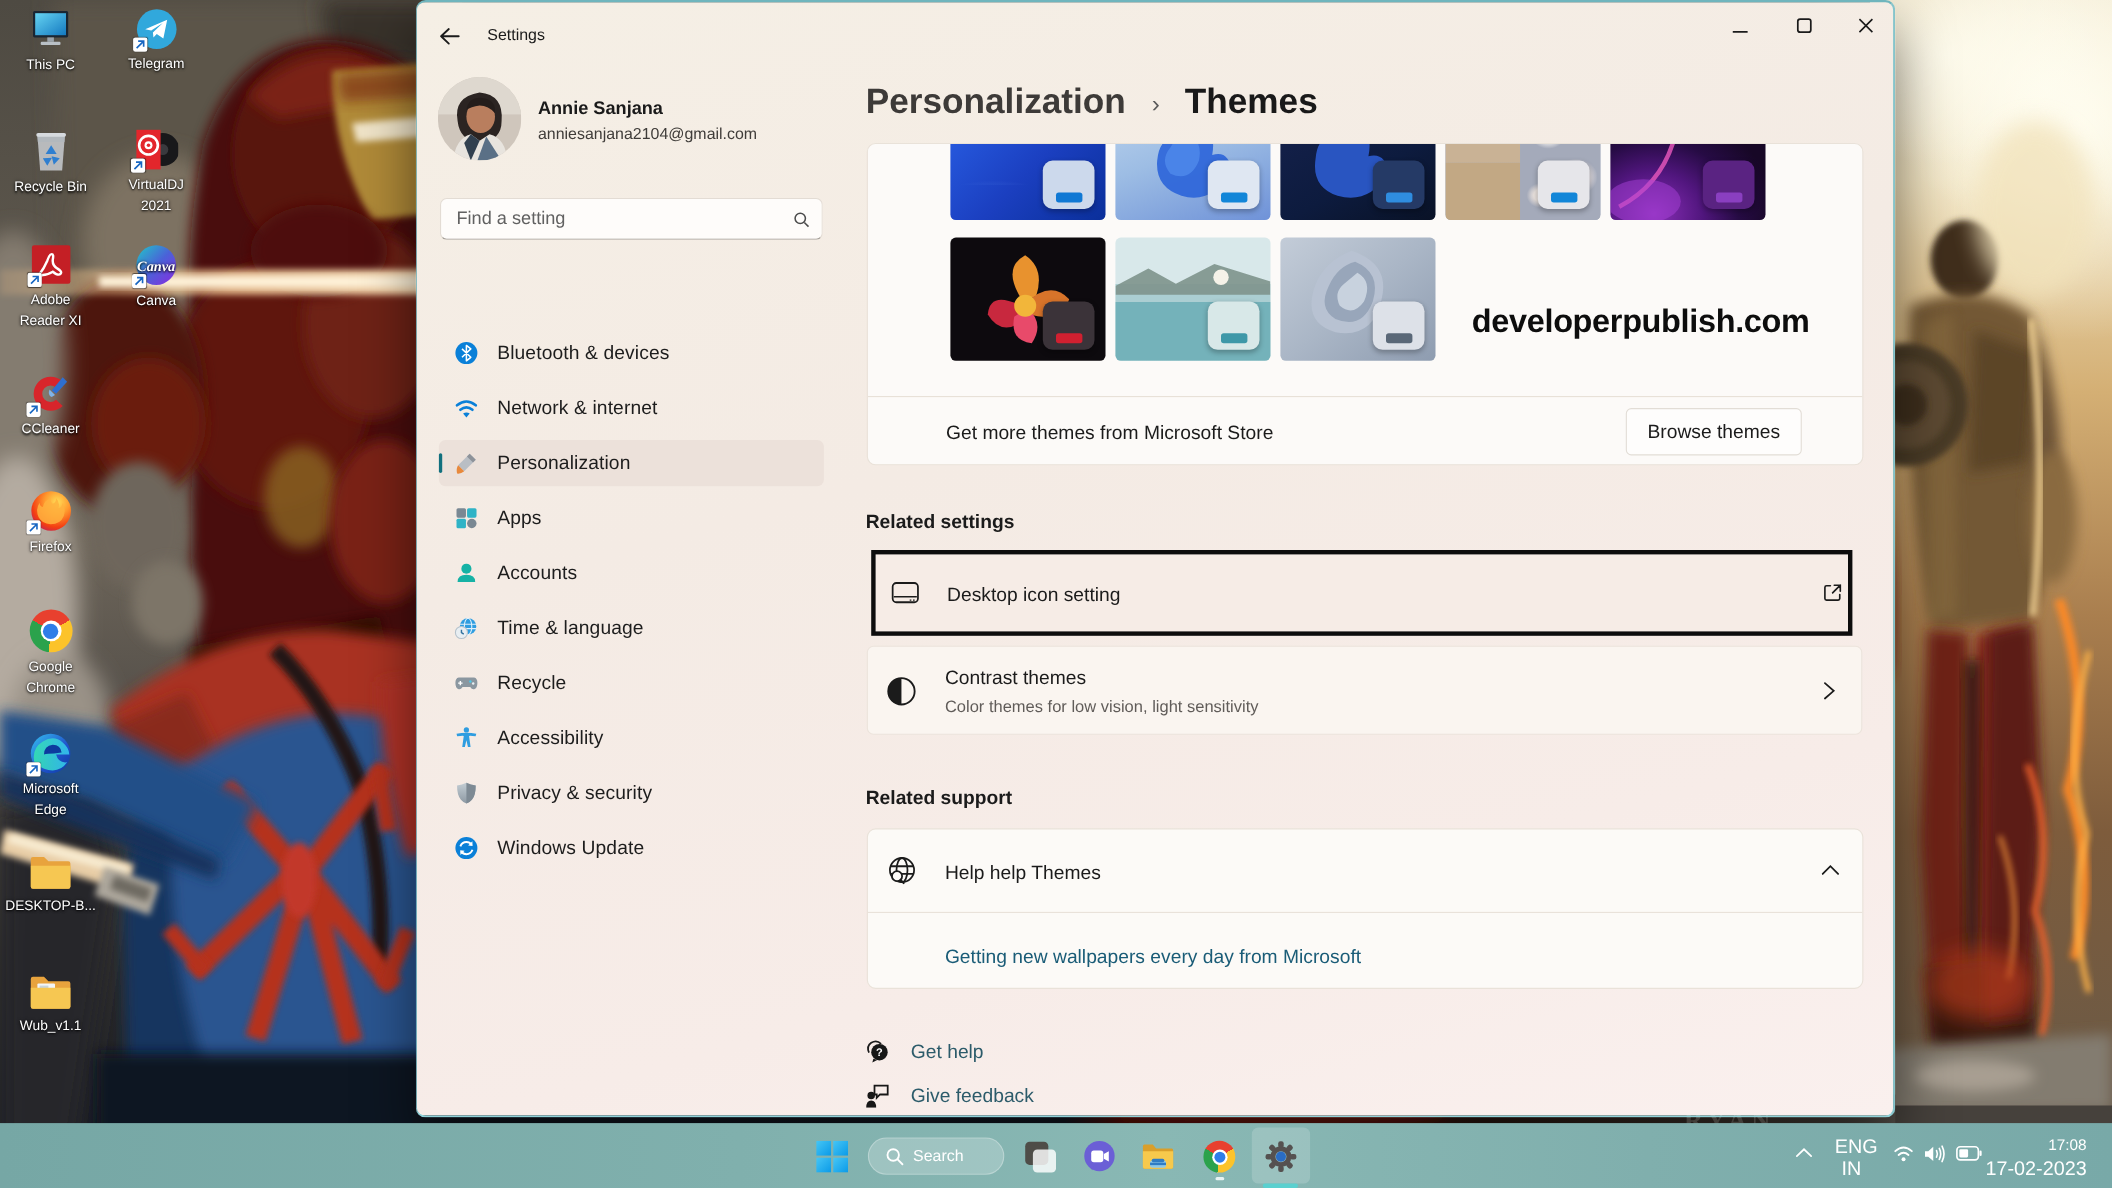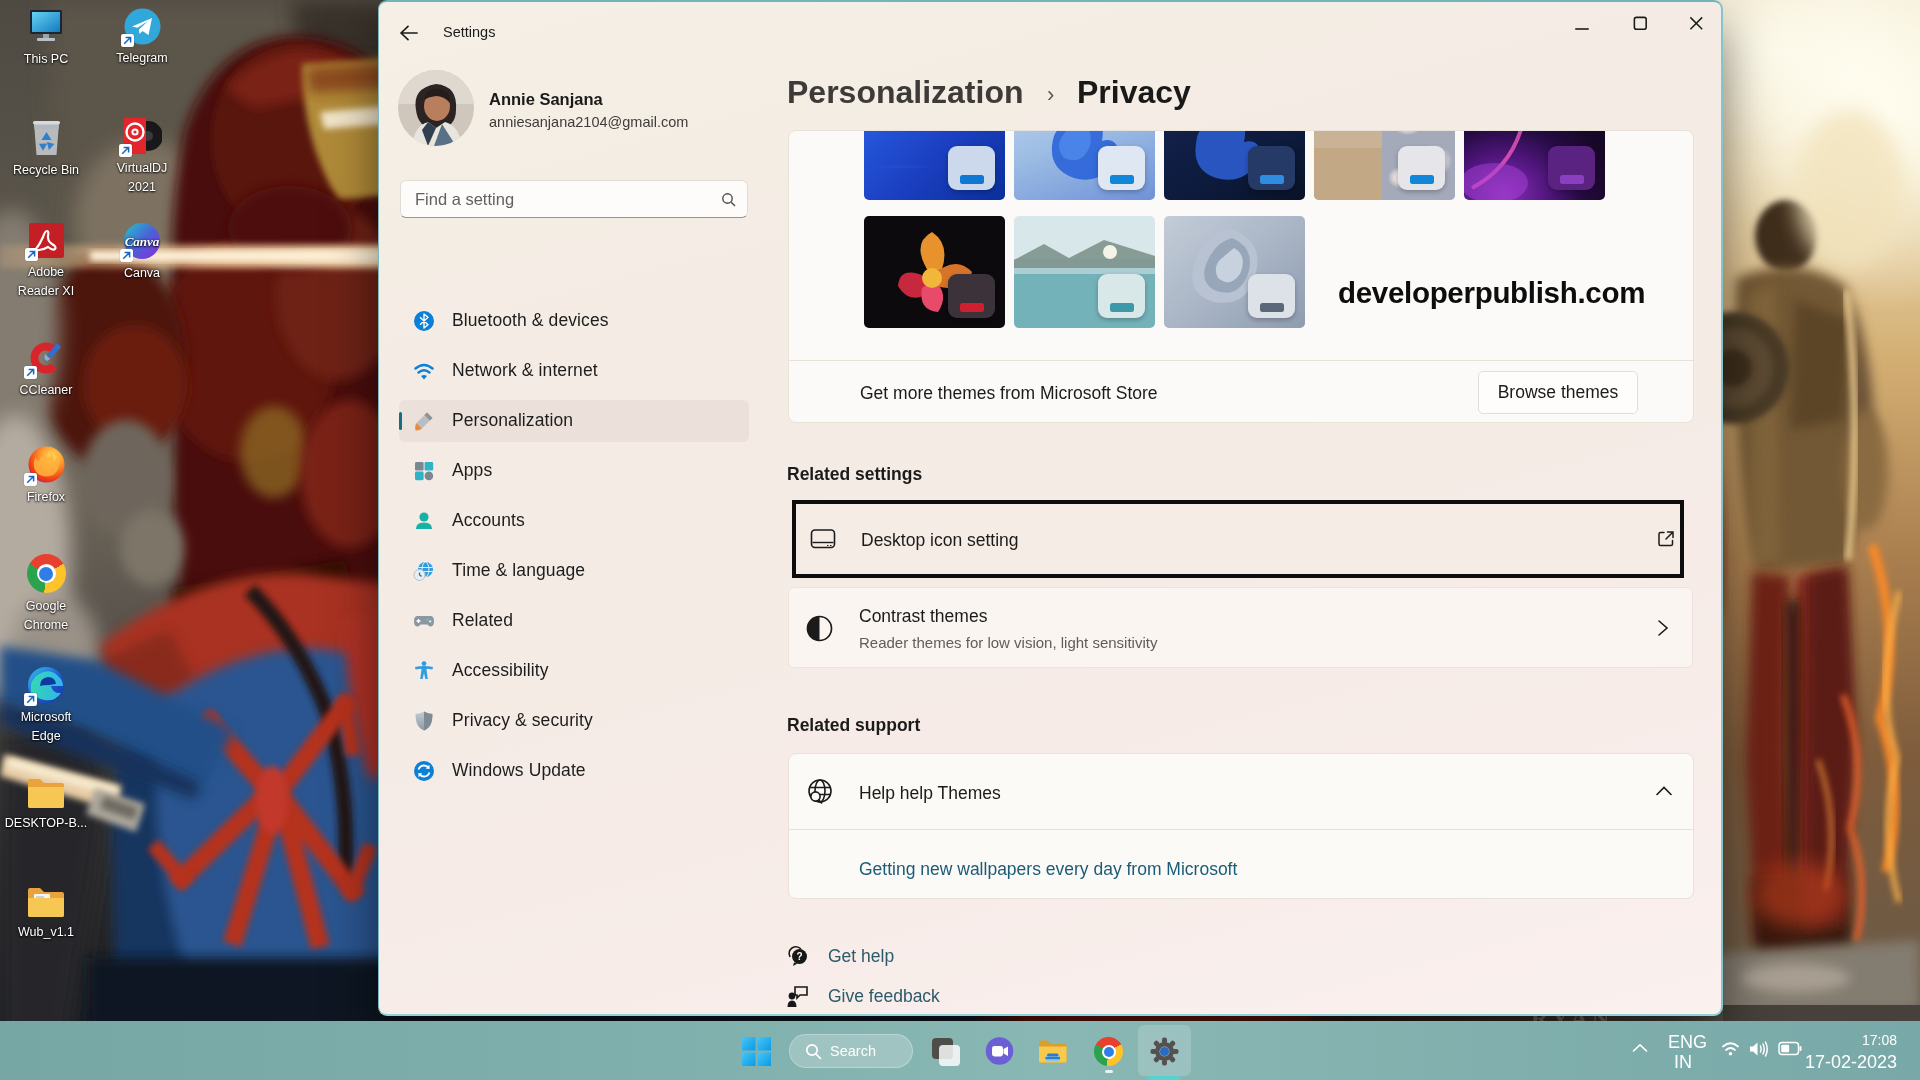--- a/index.html
+++ b/index.html
@@ -500,21 +500,21 @@
       <span class="nt">Time &amp; language</span>
       </div>
     <div class="navrow" style="top:548px;">
         <span class="ni">
       <svg width="22" height="22" viewBox="0 0 22 22">
             <path d="M4 6 L18 6 Q21 6.5 21 11 Q21 16 18 16.5 Q16 17 14.5 14.5 L7.5 14.5 Q6 17 4 16.5 Q1 16 1 11 Q1 6.5 4 6 Z" fill="#8b97a0"></path>
       <path d="M5.5 9 L5.5 13 M3.5 11 L7.5 11" stroke="#fff" stroke-width="1.3"></path>
             <circle cx="14.6" cy="9.6" r="1.1" fill="#4ec9e8"></circle>
             <circle cx="17.2" cy="11.4" r="1.1" fill="#e8f0f4"></circle>
           </svg></span>
-      <span class="nt">Related</span>
+      <span class="nt">Recycle</span>
       </div>
     <div class="navrow" style="top:598px;">
         <span class="ni">
       <svg width="22" height="22" viewBox="0 0 22 22">
             <circle cx="11" cy="3.6" r="2.4" fill="#2f9de0"></circle>
       <path d="M2 7 Q11 5.2 20 7 L19.4 9.4 Q14 8.4 13.4 9 L14.8 19 L12.4 19 L11 13 L9.6 19 L7.2 19 L8.6 9 Q8 8.4 2.6 9.4 Z" fill="#2f9de0"></path>
           </svg></span>
       <span class="nt">Accessibility</span>
       </div>
     <div class="navrow" style="top:648px;">
@@ -539,21 +539,21 @@
       <path d="M16.4 4.8 L16.6 9 L12.6 8.6 Z" fill="#fff"></path>
       <path d="M16.5 12.5 Q15 16.5 11 16.5 Q8 16.5 6.3 14" stroke="#fff" stroke-width="1.8" fill="none"></path>
       <path d="M5.6 17.2 L5.4 13 L9.4 13.4 Z" fill="#fff"></path>
           </svg></span>
       <span class="nt">Windows Update</span>
       </div>
   </div>
   <div id="content">
     <div class="abs" style="left:8px;top:72px;font-size:32px;font-weight:600;color:#3d3a38;">Personalization</div>
     <div class="abs" style="left:268px;top:80px;font-size:22px;color:#5a5a5a;">›</div>
-    <div class="abs" style="left:298px;top:72px;font-size:32px;font-weight:600;color:#191919;">Privacy</div>
+    <div class="abs" style="left:298px;top:72px;font-size:32px;font-weight:600;color:#191919;">Themes</div>
 
     <div class="card" style="top:128px;height:293px;overflow:hidden;">
 
       <div class="thumb" style="left:75px;top:-43px;background:linear-gradient(135deg,#2a62e8 0%,#1b3fc0 55%,#0a2f9a 100%);">
         <div class="chip" style="background:#ccd9ec;">
             <div class="bar" style="background:#0f78d4;"></div>
           </div>
         <div class="abs" style="left:0;top:40px;width:141px;height:40px;background:radial-gradient(60px 24px at 40px 60px,rgba(120,170,255,.5),transparent);"></div>
       </div>
       <div class="thumb" style="left:225px;top:-43px;background:linear-gradient(160deg,#bdd4ee 0%,#9dbde4 45%,#6f92d8 100%);">
@@ -642,21 +642,21 @@
         <path d="M11.5 3 L17 3 L17 8.5 M17 3 L10 10" stroke="#1b1b1b" stroke-width="1.5" fill="none" stroke-linecap="round"></path>
       </svg>
     </div>
 
     <div class="rowcard" style="top:585px;height:81px;">
       <svg class="abs" style="left:17px;top:27px;" width="27" height="27" viewBox="0 0 27 27">
         <circle cx="13.5" cy="13.5" r="12" stroke="#1b1b1b" stroke-width="1.7" fill="none"></circle>
         <path d="M13.5 1.5 A12 12 0 0 0 13.5 25.5 Z" fill="#1b1b1b"></path>
       </svg>
       <div class="abs t1" style="left:70px;top:18px;">Contrast themes</div>
-      <div class="abs t2" style="left:70px;top:46px;">Reader themes for low vision, light sensitivity</div>
+      <div class="abs t2" style="left:70px;top:46px;">Color themes for low vision, light sensitivity</div>
       <svg class="abs" style="left:866px;top:30px;" width="16" height="20" viewBox="0 0 16 20">
         <path d="M4 3 L12 10 L4 17" stroke="#1b1b1b" stroke-width="1.6" fill="none" stroke-linecap="round"></path>
       </svg>
     </div>
 
     <div class="h2" style="left:8px;top:713px;">Related support</div>
 
     <div class="card" style="top:751px;height:146px;background:#fcfaf7;">
       <svg class="abs" style="left:17px;top:24px;" width="28" height="28" viewBox="0 0 28 28">
         <g stroke="#1b1b1b" stroke-width="1.6" fill="none">

